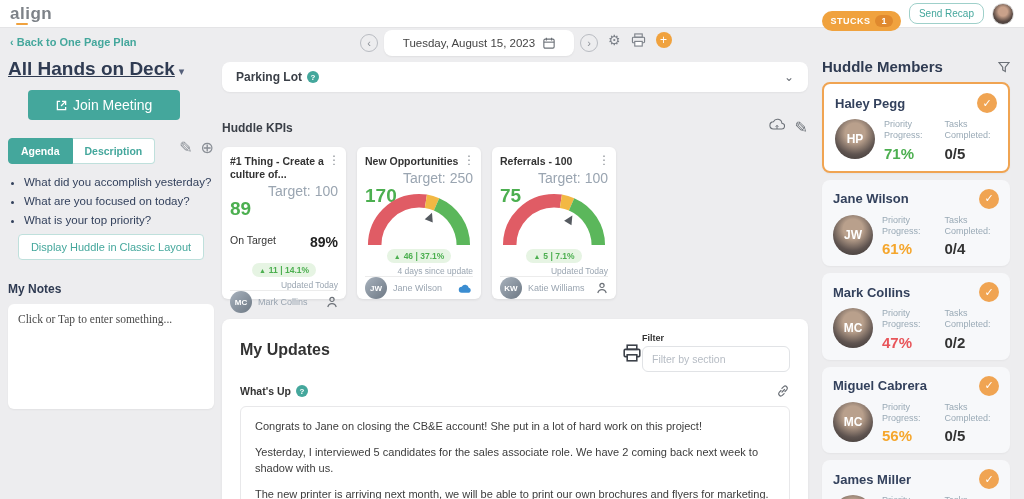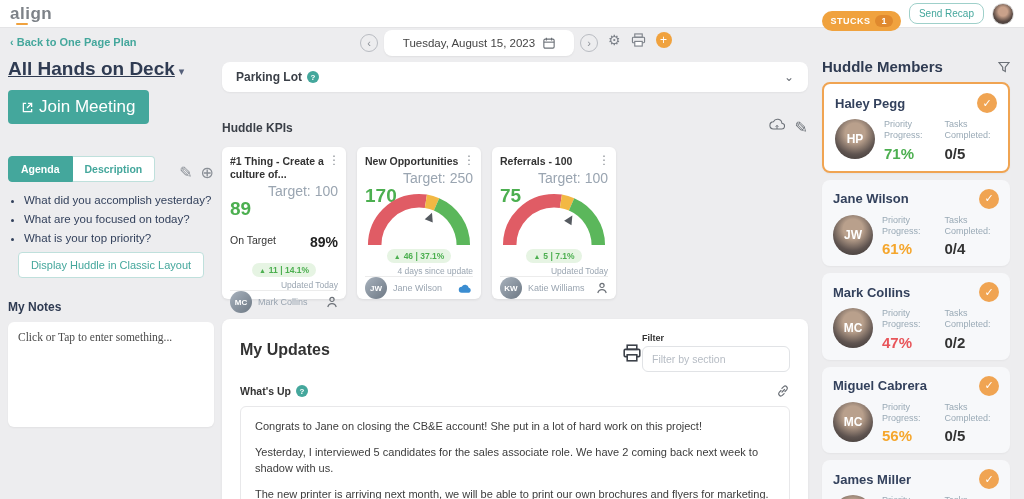--- a/index.html
+++ b/index.html
@@ -23,22 +23,22 @@
   .circle-btn { width:18px; height:18px; border-radius:50%; border:1px solid #b9bcc2; color:#8a8f96; background:transparent; display:flex; align-items:center; justify-content:center; font-size:11px; cursor:pointer; line-height:1; }
   .date-input { background:#fff; border-radius:8px; height:26px; width:190px; display:flex; align-items:center; justify-content:center; gap:8px; font-size:11.5px; color:#444; box-shadow:0 1px 2px rgba(0,0,0,.06); cursor:pointer; }
   .nav-icons { position:absolute; left:608px; top:4px; display:flex; align-items:center; gap:10px; }
   .icon-gray { color:#7d828a; font-size:14px; cursor:pointer; line-height:1; }
   .plus-orange { width:16px; height:16px; border-radius:50%; background:#f0a23e; color:#fff; font-size:12px; display:flex; align-items:center; justify-content:center; cursor:pointer; line-height:1; }
 
   
   .left-col { position:absolute; left:8px; top:58px; width:206px; }
   .page-title { font-size:19px; font-weight:bold; color:#2f3b52; text-decoration:underline; display:inline; cursor:pointer; }
   .title-caret { font-size:11px; color:#55607a; margin-left:4px; cursor:pointer; }
-  .join-btn { margin-top:10px; background:#44a79c; color:#fff; border:none; border-radius:4px; font-size:17px; padding:7px 14px; display:flex; align-items:center; gap:6px; cursor:pointer; }
-  .tabs-row { margin-top:32px; display:flex; align-items:flex-end; }
+  .join-btn { margin-top:10px; background:#44a79c; color:#fff; border:none; border-radius:4px; font-size:14px; padding:7px 28px; display:flex; align-items:center; gap:6px; cursor:pointer;margin-left:20px; }
+  .tabs-row { margin-top:18px; display:flex; align-items:flex-start; }
   .tab { font-size:10.5px; font-weight:bold; padding:6px 12px; border:1px solid #bfe0dc; cursor:pointer; }
   .tab.active { background:#44a79c; color:#fff; border-color:#44a79c; border-radius:4px 0 0 4px; }
   .tab.inactive { background:#fff; color:#44a79c; border-left:none; border-radius:0 4px 4px 0; }
   .tabs-icons { margin-left:auto; display:flex; gap:8px; color:#8a8f96; }
   .agenda-list { margin-top:12px; padding-left:16px; }
   .agenda-list li { font-size:11.5px; color:#33415c; margin-bottom:7px; }
   .classic-btn { margin:8px auto 0; display:block; background:#fff; border:1px solid #bfe0dc; color:#44a79c; font-size:11px; border-radius:4px; padding:6px 12px; cursor:pointer; }
   .notes-title { margin-top:22px; font-size:12px; font-weight:bold; color:#2f3b52; }
   .notes-box { margin-top:8px; background:#fff; border-radius:6px; height:105px; padding:9px 10px; font-size:11.5px; color:#4a4a4a; box-shadow:0 1px 2px rgba(0,0,0,.05); cursor:text;font-family:Liberation Serif, serif; }
 

